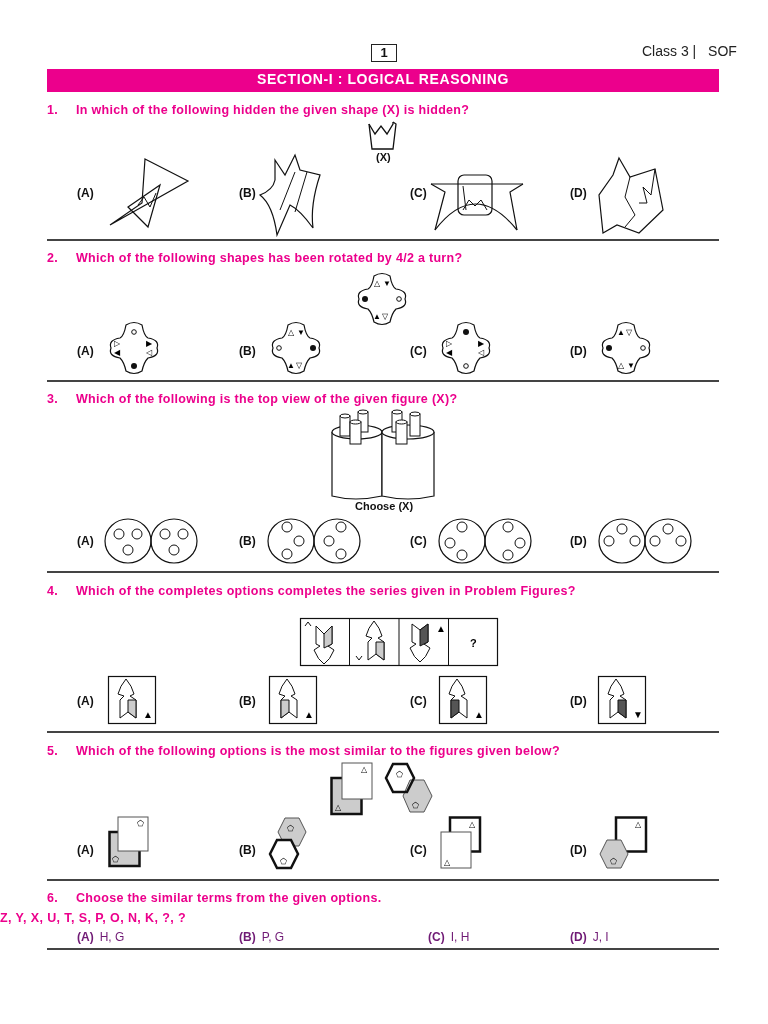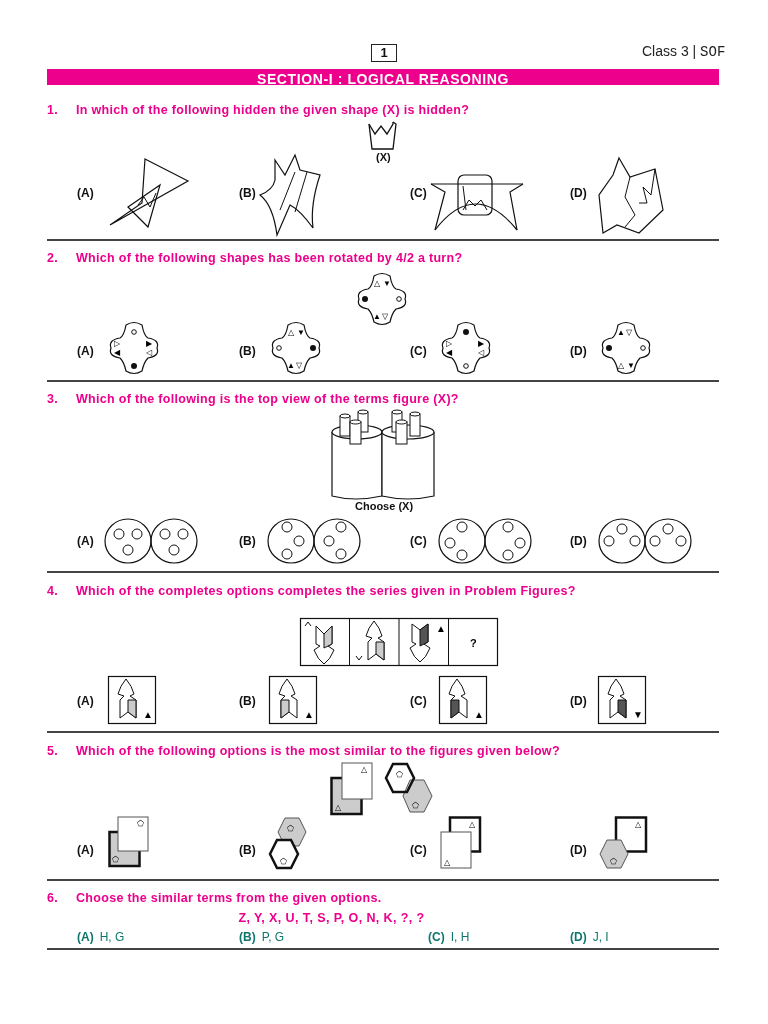--- a/index.html
+++ b/index.html
@@ -1,29 +1,29 @@
 <!DOCTYPE html>
 <html><head>
 <meta charset="utf-8">
 <style>
   html,body{margin:0;padding:0;background:#fff;}
   body{width:768px;height:1024px;position:relative;overflow:hidden;font-family:"Liberation Sans",sans-serif;color:#111;}
   .abs{position:absolute;}
   .pagebox{left:371px;top:44px;width:24px;height:16px;border:1.5px solid #222;font-weight:bold;font-size:13px;text-align:center;line-height:16px;}
   .classlbl{left:642px;top:43px;font-size:14px;color:#222;}
-  .classlbl .sof{font-family:Liberation Mono, monospace;}
-  .banner{left:47px;top:69px;width:672px;height:16px;background:#ec008c;color:#fff;font-weight:bold;font-size:14px;text-align:center;line-height:20px;letter-spacing:0.6px;}
+  .classlbl .sof{font-family:Liberation Sans, sans-serif;margin-left:8px;}
+  .banner{left:47px;top:69px;width:672px;height:23px;background:#ec008c;color:#fff;font-weight:bold;font-size:14px;text-align:center;line-height:20px;letter-spacing:0.6px;}
   .q{left:47px;font-size:12.5px;font-weight:bold;color:#ec008c;letter-spacing:0.3px;}
   .q .num{display:inline-block;width:29px;}
   .opt{font-size:12px;font-weight:bold;color:#111;}
   .hr{left:47px;width:672px;height:2px;background:#444;}
   .cap{font-size:11px;font-weight:bold;color:#111;}
   svg{position:absolute;overflow:visible;}
-  .seq{left:0;width:663px;text-align:center;top:911px;font-size:12.5px;font-weight:bold;color:#ec008c;letter-spacing:0.4px;}
-  .ans{font-size:12px;color:#0f766e;text-align:right;}
+  .seq{left:0;width:663px;text-align:left;top:911px;font-size:12.5px;font-weight:bold;color:#ec008c;letter-spacing:0.4px;}
+  .ans{font-size:12px;color:#701a75;text-align:right;}
   .ans b{margin-right:6px;}
 </style>
 </head>
 <body>
 
 <div class="abs pagebox">1</div>
 <div class="abs classlbl"><span>Class 3 | </span><span class="sof">SOF</span></div>
 <div class="abs banner">SECTION-I : LOGICAL REASONING</div>
 
 <div class="abs q" style="top:103px"><span class="num">1.</span><span>In which of the following hidden the given shape (X) is hidden?</span></div>
@@ -107,21 +107,21 @@
   <path d="M18,3 Q26,-2 34,3 Q36,14 40,16 Q52,18 49,26 Q52,34 40,36 Q36,40 34,49 Q26,54 18,49 Q16,40 12,36 Q0,34 3,26 Q0,18 12,16 Q16,14 18,3 Z" fill="#fff" stroke="#111" stroke-width="1.2"></path>
   <circle cx="9" cy="26" r="3" fill="#111"></circle>
     <circle cx="43" cy="26" r="2.3" fill="none" stroke="#111"></circle>
   <text x="17" y="13" font-size="8">▲</text>
     <text x="26" y="13" font-size="8">▽</text>
   <text x="18" y="46" font-size="8">△</text>
     <text x="27" y="46" font-size="8">▼</text>
 </svg>
 <div class="abs hr" style="top:380px"></div>
 
-<div class="abs q" style="top:392px"><span class="num">3.</span><span>Which of the following is the top view of the terms figure (X)?</span></div>
+<div class="abs q" style="top:392px"><span class="num">3.</span><span>Which of the following is the top view of the given figure (X)?</span></div>
 <svg style="left:330px;top:410px" width="106" height="92">
   <path d="M2,22 L2,86 Q25,92 52,86 L52,22" fill="#fff" stroke="#111" stroke-width="1.2"></path>
   <ellipse cx="27" cy="22" rx="25" ry="7" fill="#fff" stroke="#111" stroke-width="1.2"></ellipse>
   <path d="M52,22 L52,86 Q78,92 104,86 L104,22" fill="#fff" stroke="#111" stroke-width="1.2"></path>
   <ellipse cx="78" cy="22" rx="26" ry="7" fill="#fff" stroke="#111" stroke-width="1.2"></ellipse>
   <rect x="10" y="6" width="10" height="20" fill="#fff" stroke="#111"></rect>
     <ellipse cx="15" cy="6" rx="5" ry="2" fill="#fff" stroke="#111"></ellipse>
   <rect x="28" y="2" width="10" height="20" fill="#fff" stroke="#111"></rect>
     <ellipse cx="33" cy="2" rx="5" ry="2" fill="#fff" stroke="#111"></ellipse>
   <rect x="20" y="12" width="11" height="22" fill="#fff" stroke="#111"></rect>

